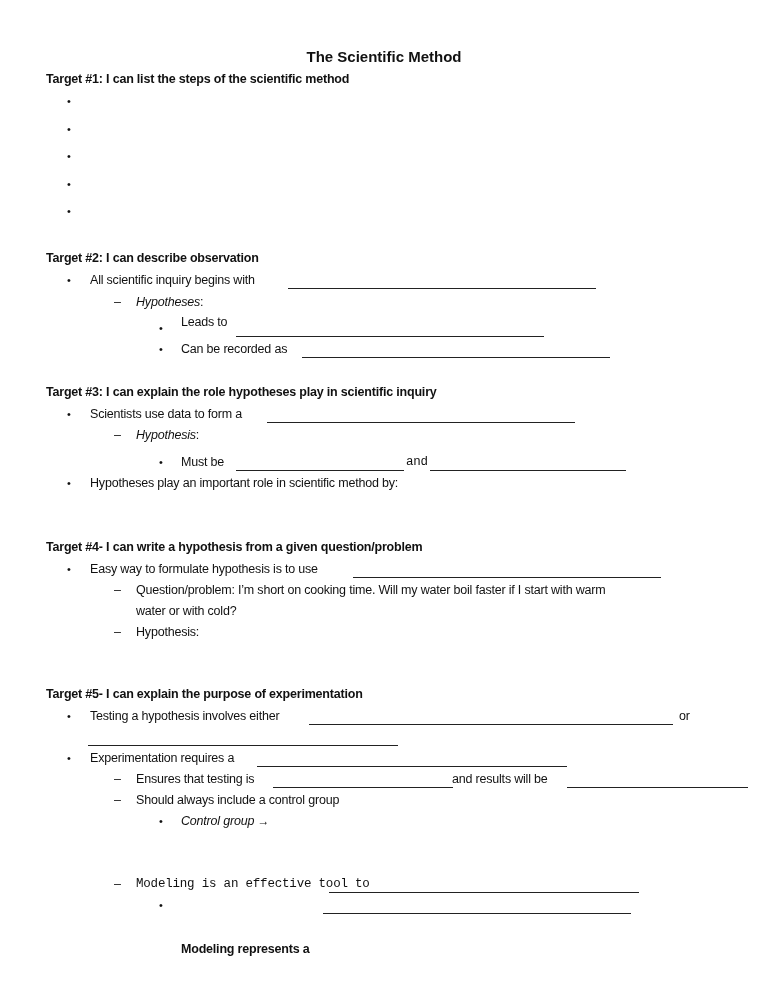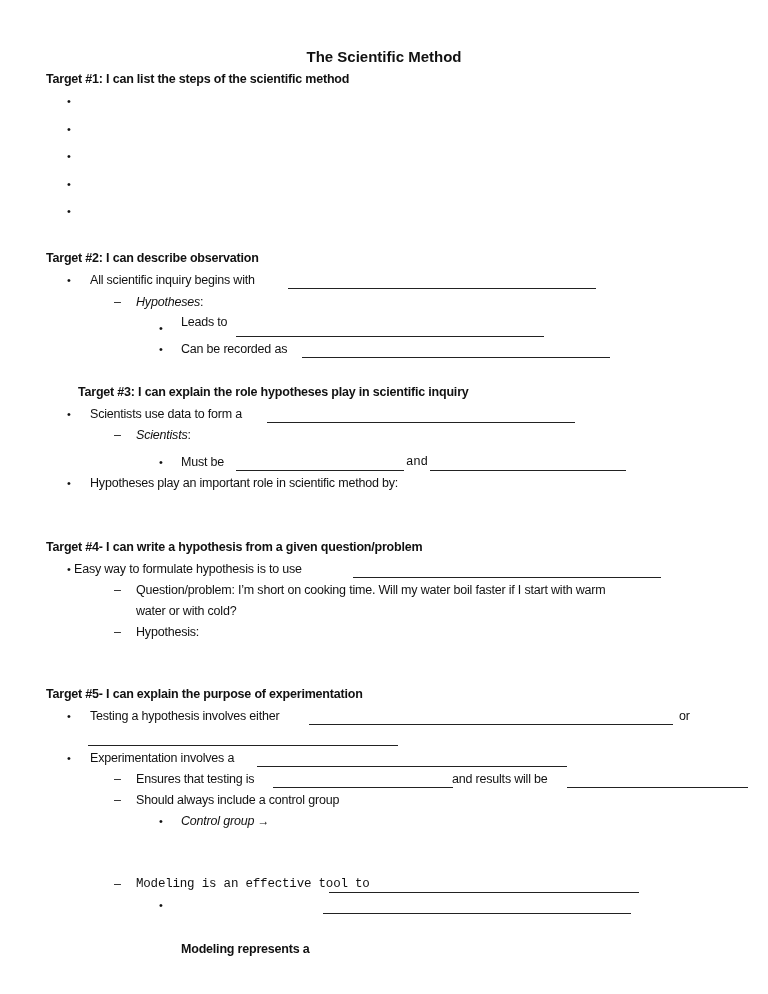--- a/index.html
+++ b/index.html
@@ -36,58 +36,58 @@
 <div class="abs txt ital" style="left:136px;top:295px;"><span>Hypotheses</span><span style="font-style:normal">:</span></div>
 
 <div class="abs bullet" style="left:159px;top:322px;">•</div>
 <div class="abs txt" style="left:181px;top:315px;">Leads to</div>
 <div class="blank" style="left:236px;top:336px;width:308px;"></div>
 
 <div class="abs bullet" style="left:159px;top:343px;">•</div>
 <div class="abs txt" style="left:181px;top:342px;">Can be recorded as</div>
 <div class="blank" style="left:302px;top:357px;width:308px;"></div>
 
-<div class="abs heading" style="top:385px;margin-left:32px;">Target #3: I can explain the role hypotheses play in scientific inquiry</div>
+<div class="abs heading" style="top:385px;">Target #3: I can explain the role hypotheses play in scientific inquiry</div>
 <div class="abs bullet" style="left:67px;top:408px;">•</div>
 <div class="abs txt" style="left:90px;top:407px;">Scientists use data to form a</div>
 <div class="blank" style="left:267px;top:422px;width:308px;"></div>
 
 <div class="abs dash" style="left:114px;top:428px;">–</div>
-<div class="abs txt ital" style="left:136px;top:428px;"><span>Scientists</span><span style="font-style:normal">:</span></div>
+<div class="abs txt ital" style="left:136px;top:428px;"><span>Hypothesis</span><span style="font-style:normal">:</span></div>
 
 <div class="abs bullet" style="left:159px;top:456px;">•</div>
 <div class="abs txt" style="left:181px;top:455px;">Must be</div>
 <div class="blank" style="left:236px;top:470px;width:168px;"></div>
 <div class="abs txt" style="left:406px;top:455px;font-family:Liberation Mono, monospace;">and</div>
 <div class="blank" style="left:430px;top:470px;width:196px;"></div>
 
 <div class="abs bullet" style="left:67px;top:477px;">•</div>
 <div class="abs txt" style="left:90px;top:476px;">Hypotheses play an important role in scientific method by:</div>
 
 <div class="abs heading" style="top:540px;">Target #4- I can write a hypothesis from a given question/problem</div>
 <div class="abs bullet" style="left:67px;top:563px;">•</div>
-<div class="abs txt" style="left:74px;top:562px;">Easy way to formulate hypothesis is to use</div>
+<div class="abs txt" style="left:90px;top:562px;">Easy way to formulate hypothesis is to use</div>
 <div class="blank" style="left:353px;top:577px;width:308px;"></div>
 
 <div class="abs dash" style="left:114px;top:583px;">–</div>
 <div class="abs txt" style="left:136px;top:583px;">Question/problem: I’m short on cooking time.  Will my water boil faster if I start with warm</div>
 <div class="abs txt" style="left:136px;top:604px;">water or with cold?</div>
 
 <div class="abs dash" style="left:114px;top:625px;">–</div>
 <div class="abs txt" style="left:136px;top:625px;">Hypothesis:</div>
 
 <div class="abs heading" style="top:687px;">Target #5- I can explain the purpose of experimentation</div>
 <div class="abs bullet" style="left:67px;top:710px;">•</div>
 <div class="abs txt" style="left:90px;top:709px;">Testing a hypothesis involves either</div>
 <div class="blank" style="left:309px;top:724px;width:364px;"></div>
 <div class="abs txt" style="left:679px;top:709px;">or</div>
 <div class="blank" style="left:88px;top:745px;width:310px;"></div>
 
 <div class="abs bullet" style="left:67px;top:752px;">•</div>
-<div class="abs txt" style="left:90px;top:751px;">Experimentation involves a</div>
+<div class="abs txt" style="left:90px;top:751px;">Experimentation requires a</div>
 <div class="blank" style="left:257px;top:766px;width:310px;"></div>
 
 <div class="abs dash" style="left:114px;top:772px;">–</div>
 <div class="abs txt" style="left:136px;top:772px;">Ensures that testing is</div>
 <div class="blank" style="left:273px;top:787px;width:180px;"></div>
 <div class="abs txt" style="left:452px;top:772px;">and results will be</div>
 <div class="blank" style="left:567px;top:787px;width:181px;"></div>
 
 <div class="abs dash" style="left:114px;top:793px;">–</div>
 <div class="abs txt" style="left:136px;top:793px;">Should always include a control group</div>

